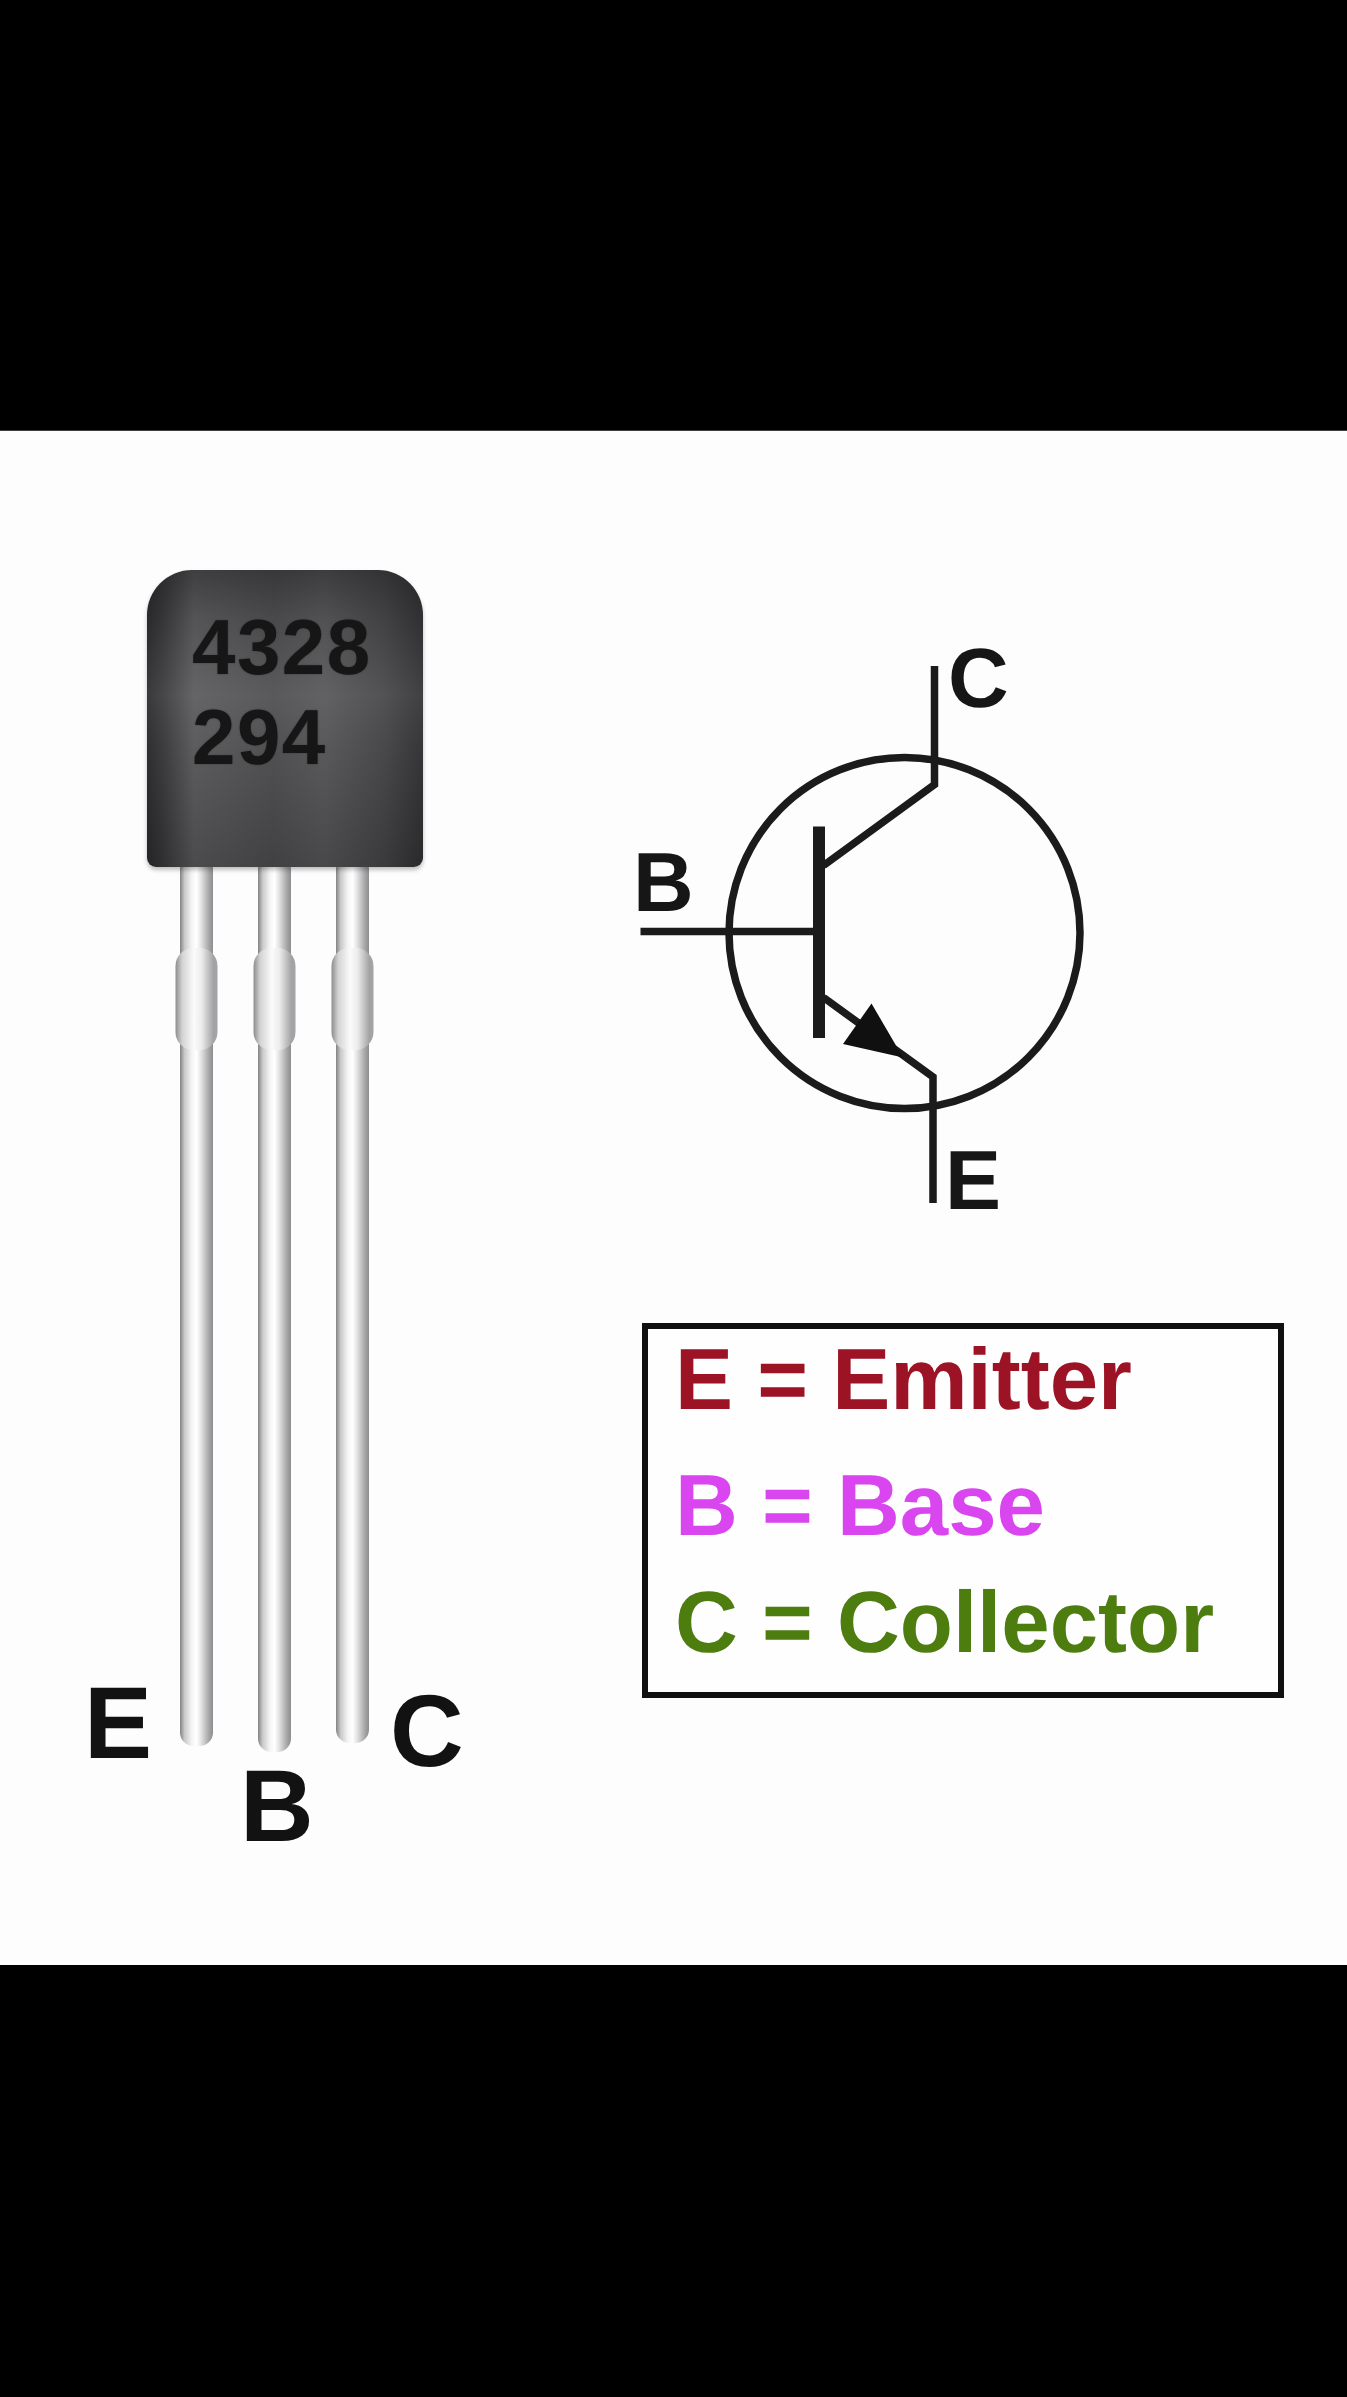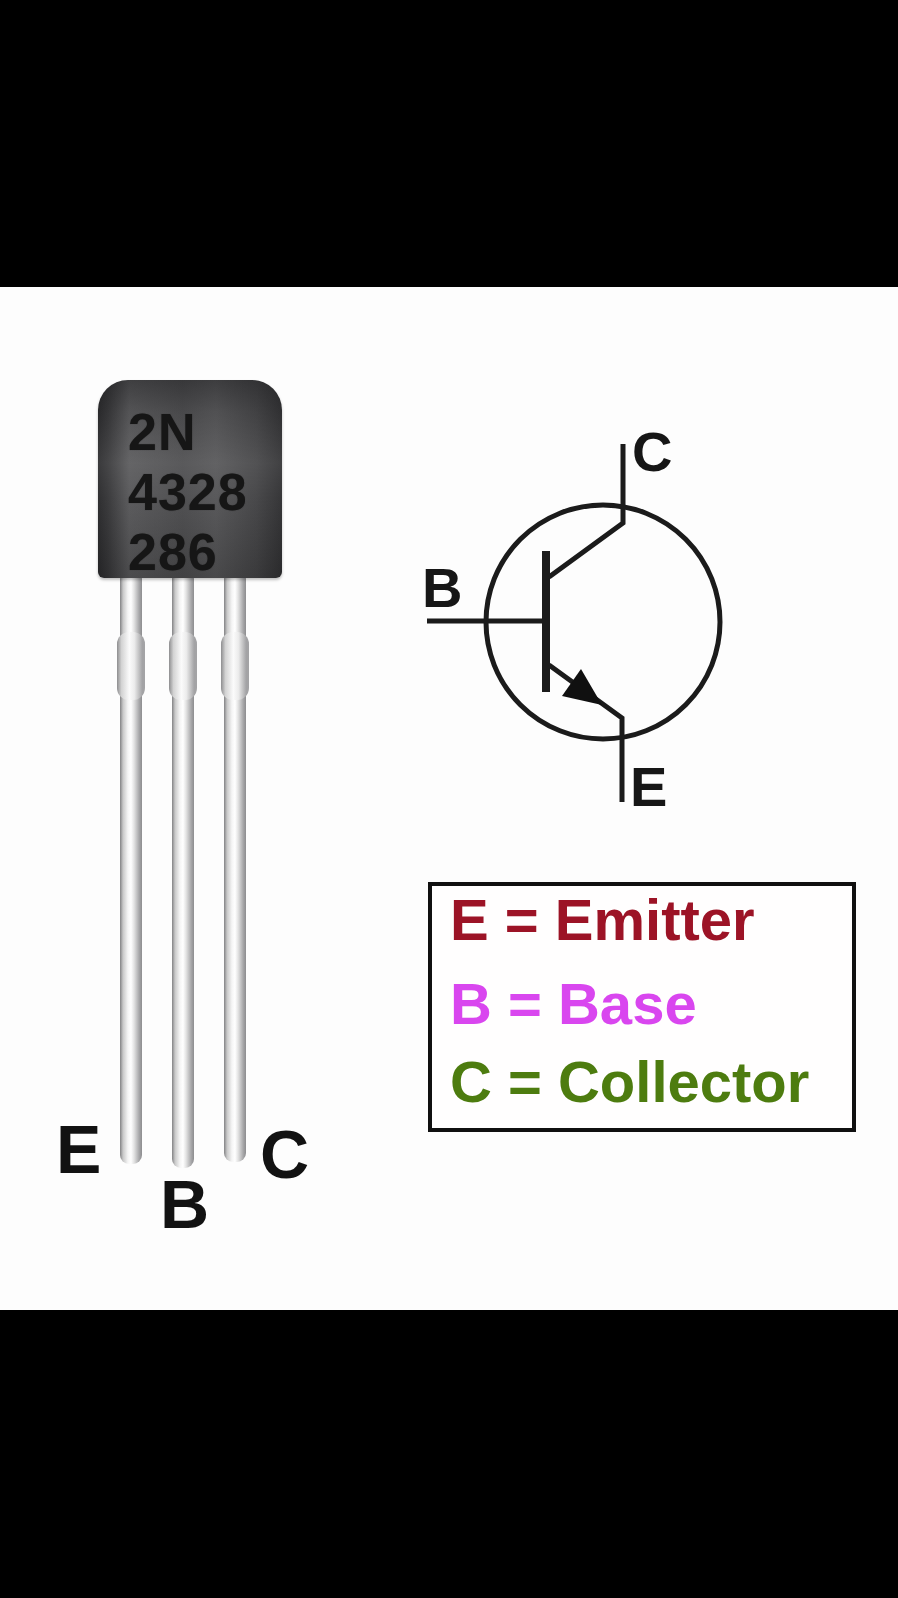--- a/index.html
+++ b/index.html
@@ -94,23 +94,22 @@
   </div>
   <div class="leg" style="left:172px;top:576px;height:592px;">
     <div class="crimp"></div>
   </div>
   <div class="leg" style="left:224px;top:576px;height:586px;">
     <div class="crimp"></div>
   </div>
 
   <div class="to92-body">
     <div class="to92-marking">
-      <div>2N</div>
       <div>4328</div>
-      <div>286</div>
+      <div>294</div>
     </div>
   </div>
 
   <div class="pin-label" style="left:56px;top:1115px;">E</div>
   <div class="pin-label" style="left:160px;top:1170px;">B</div>
   <div class="pin-label" style="left:260px;top:1120px;">C</div>
 
   <svg class="symbol-svg" viewBox="0 0 898 1598">
     <g fill="none" stroke="#1b1b1b" stroke-width="5">
       <circle cx="603" cy="622" r="117"></circle>

